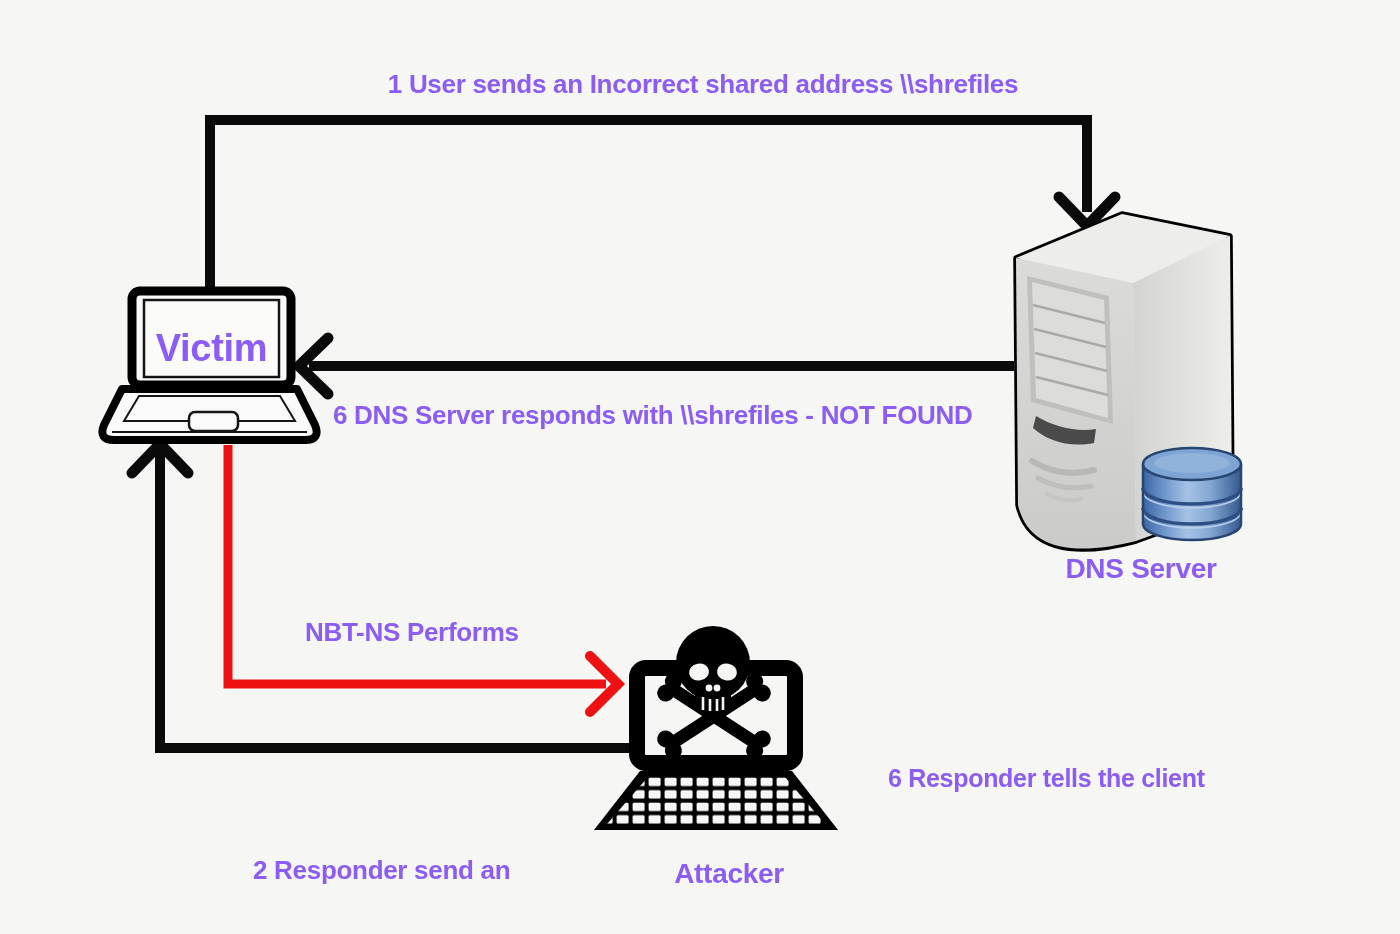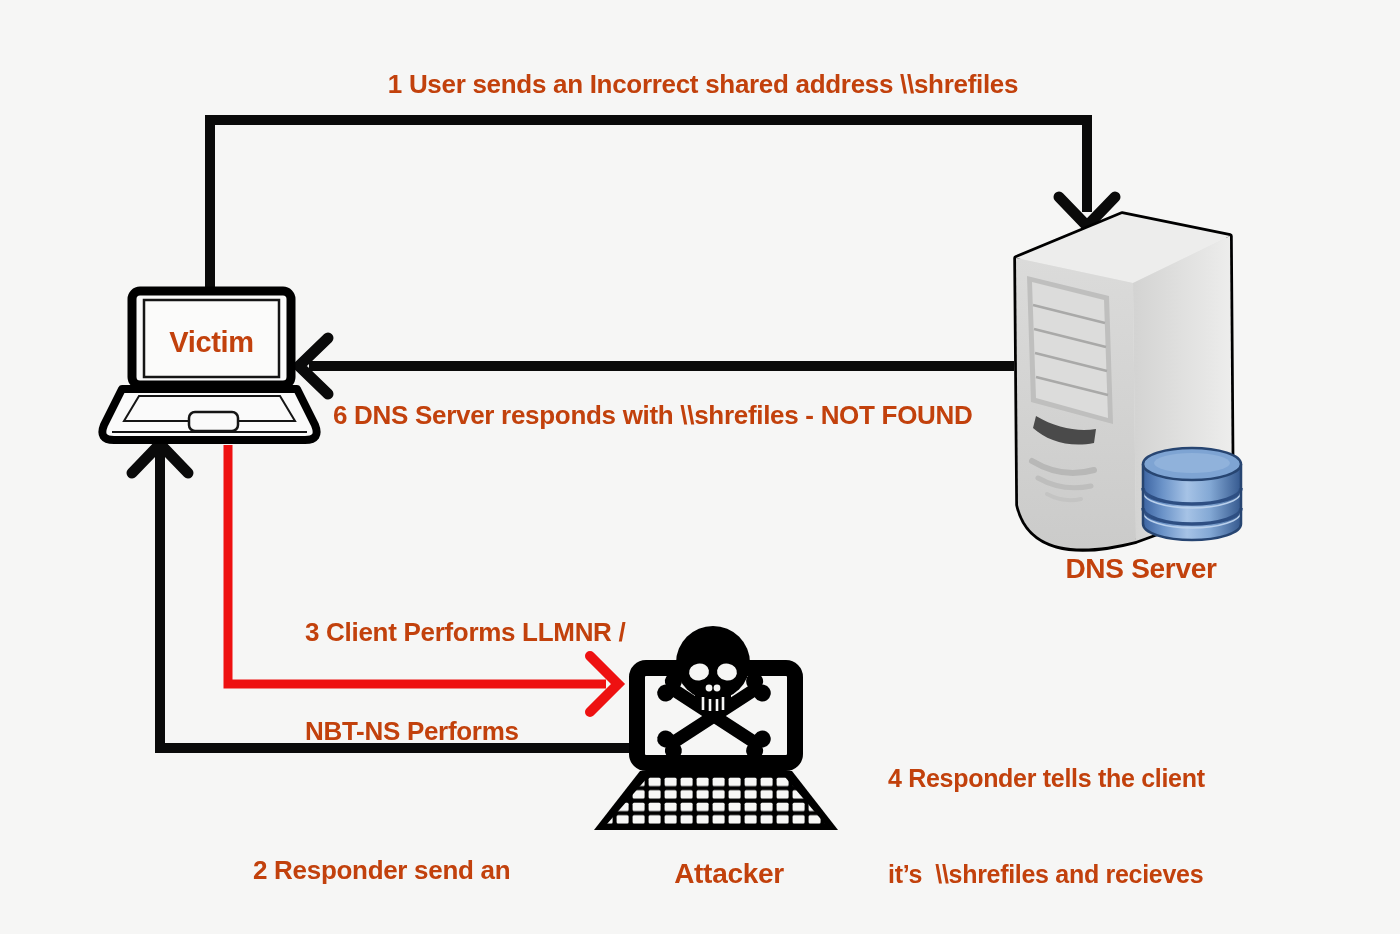--- a/index.html
+++ b/index.html
@@ -2,28 +2,28 @@
 <html><head>
 <meta charset="utf-8">
 <style>
   html,body{margin:0;padding:0;background:#e9e9e9;}
   .stage{
     position:relative;width:1400px;height:934px;background:#f6f6f5;
     font-family:"Liberation Sans","DejaVu Sans",sans-serif;overflow:hidden;
   }
   .stage svg{position:absolute;left:0;top:0;}
   .label{
-    position:absolute;color:#c2410c;font-weight:700;white-space:pre;
+    position:absolute;color:#8b5cf6;font-weight:700;white-space:pre;
     letter-spacing:-0.3px;line-height:1.28;
   }
   .center{text-align:center;}
   .s26{font-size:26px;}
   .s25{font-size:25px;}
   .s28{font-size:28px;}
-  .s29{font-size:29px;}
+  .s29{font-size:38px;}
 </style>
 </head>
 <body>
 
 <div class="stage">
 
   <svg width="1400" height="934" viewBox="0 0 1400 934">
     <defs>
       <linearGradient id="gFront" x1="0" y1="0" x2="0" y2="1">
         <stop offset="0" stop-color="#dbdbda"></stop>
@@ -133,27 +133,25 @@
         <path d="M648,777 L785,777 L825,824 L607,824 Z" fill="url(#kbKeys)"></path>
       </g>
     </g>
   </svg>
 
   <div class="label s26 center" style="left:180px;top:68px;width:1046px;">1 User sends an Incorrect shared address \\shrefiles</div>
 
   <div class="label s26" style="left:333px;top:399px;">6 DNS Server responds with \\shrefiles - NOT FOUND</div>
 
   <div class="label s26" style="left:305px;top:549px;">
-    <div>3 Client Performs LLMNR /</div>
     <div>NBT-NS Performs</div>
   </div>
 
   <div class="label s25" style="left:888px;top:698px;">
-    <div>4 Responder tells the client</div>
-    <div>it’s  \\shrefiles and recieves</div>
+    <div>6 Responder tells the client</div>
     
   </div>
 
   <div class="label s26" style="left:253px;top:787px;">
     <div>2 Responder send an</div>
     
   </div>
 
   <div class="label s29 center" style="left:131px;top:324px;width:161px;">Victim</div>
 

